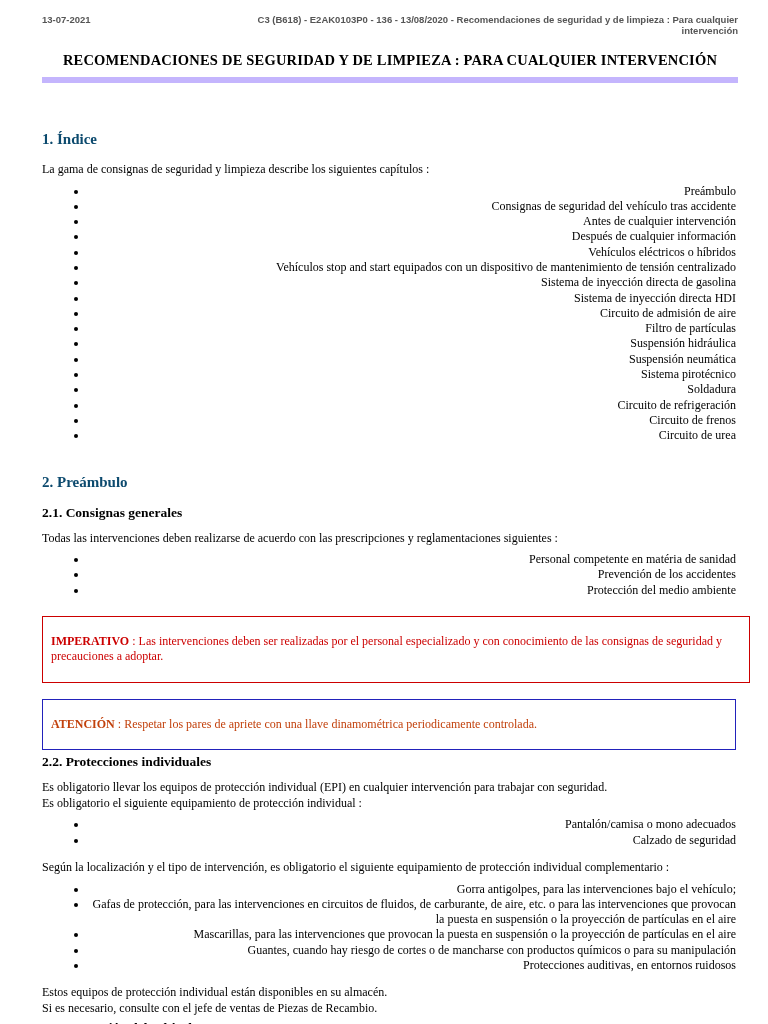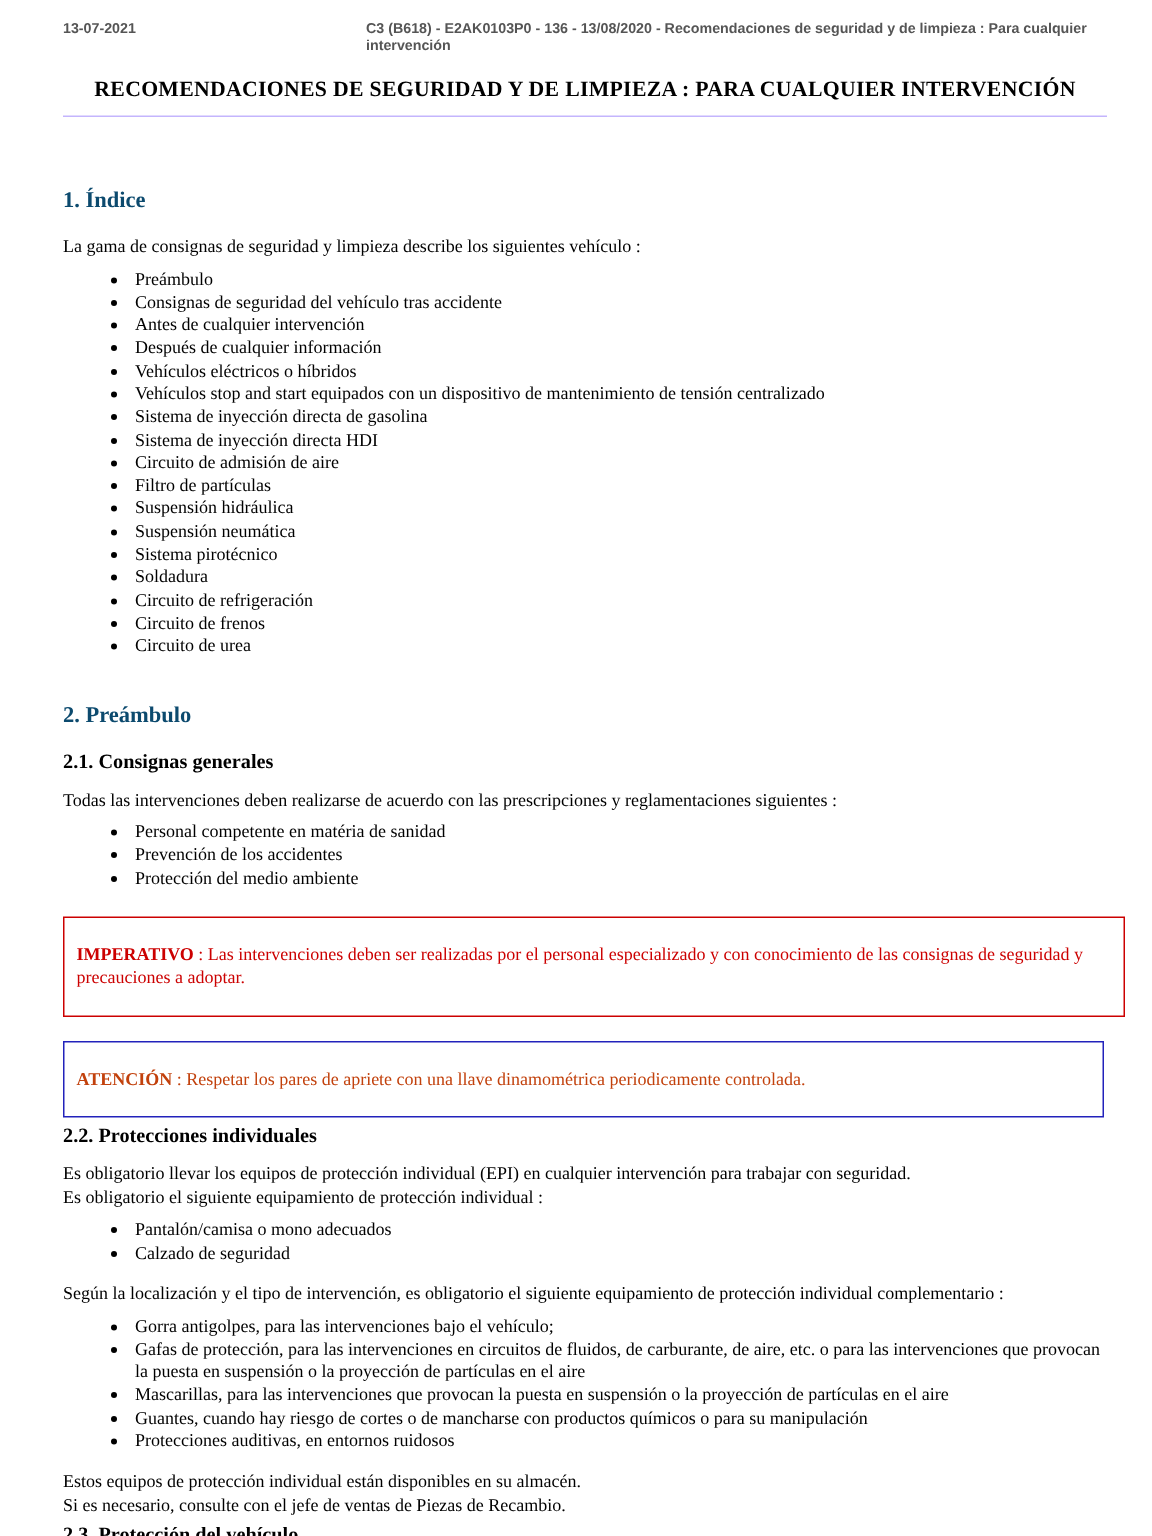--- a/index.html
+++ b/index.html
@@ -22,30 +22,30 @@
   .doc-header {
     display: flex;
     font-family: "Liberation Sans", sans-serif;
     font-size: 9.5px;
     font-weight: 700;
     color: #555;
     margin-bottom: 14px;
     gap: 20px;
   }
   .doc-header .hdr-date { flex: 0 0 110px; }
-  .doc-header .hdr-ref { flex: 1; text-align: left; padding-left: 72px; }
+  .doc-header .hdr-ref { flex: 1; text-align: right; padding-left: 72px; }
   
   .doc-title {
     text-align: center;
     font-weight: 700;
     font-size: 14.5px;
     letter-spacing: 0.2px;
     color: #000;
     padding: 2px 10px 8px 10px;
-    border-bottom: 1px solid #c4b5fd;
+    border-bottom: 6px solid #c4b5fd;
     margin-bottom: 8px;
   }
   .content { padding-right: 2px; }
   h2.sec {
     font-size: 15px;
     font-weight: 700;
     margin-top: 30px;
     margin-bottom: 14px;
     color: #0c4a6e;
   }
@@ -66,20 +66,21 @@
   ul.bullets {
     margin: 6px 0 6px 0;
     padding-left: 46px;
     list-style: disc;
   }
   ul.bullets li {
     font-size: 12px;
     line-height: 15.3px;
     color: #000;
     padding-left: 2px;
+    text-align: right;
   }
   
   .alert {
     margin: 18px 0 0 0;
     border-width: 1px;
     border-style: solid;
     padding: 17px 8px;
     font-size: 12px;
     line-height: 15.5px;
   }
@@ -103,21 +104,21 @@
   <div class="doc-header">
     <span class="hdr-date">13-07-2021</span>
     <span class="hdr-ref">C3 (B618) - E2AK0103P0 - 136 - 13/08/2020 - Recomendaciones de seguridad y de limpieza : Para cualquier intervención</span>
   </div>
 
   <div class="doc-title">RECOMENDACIONES DE SEGURIDAD Y DE LIMPIEZA : PARA CUALQUIER INTERVENCIÓN</div>
 
   <div class="content">
 
     <h2 class="sec first">1. Índice</h2>
-    <p class="body-text">La gama de consignas de seguridad y limpieza describe los siguientes vehículo :</p>
+    <p class="body-text">La gama de consignas de seguridad y limpieza describe los siguientes capítulos :</p>
     <ul class="bullets">
         <li>Preámbulo</li>
         <li>Consignas de seguridad del vehículo tras accidente</li>
         <li>Antes de cualquier intervención</li>
         <li>Después de cualquier información</li>
         <li>Vehículos eléctricos o híbridos</li>
         <li>Vehículos stop and start equipados con un dispositivo de mantenimiento de tensión centralizado</li>
         <li>Sistema de inyección directa de gasolina</li>
         <li>Sistema de inyección directa HDI</li>
         <li>Circuito de admisión de aire</li>

